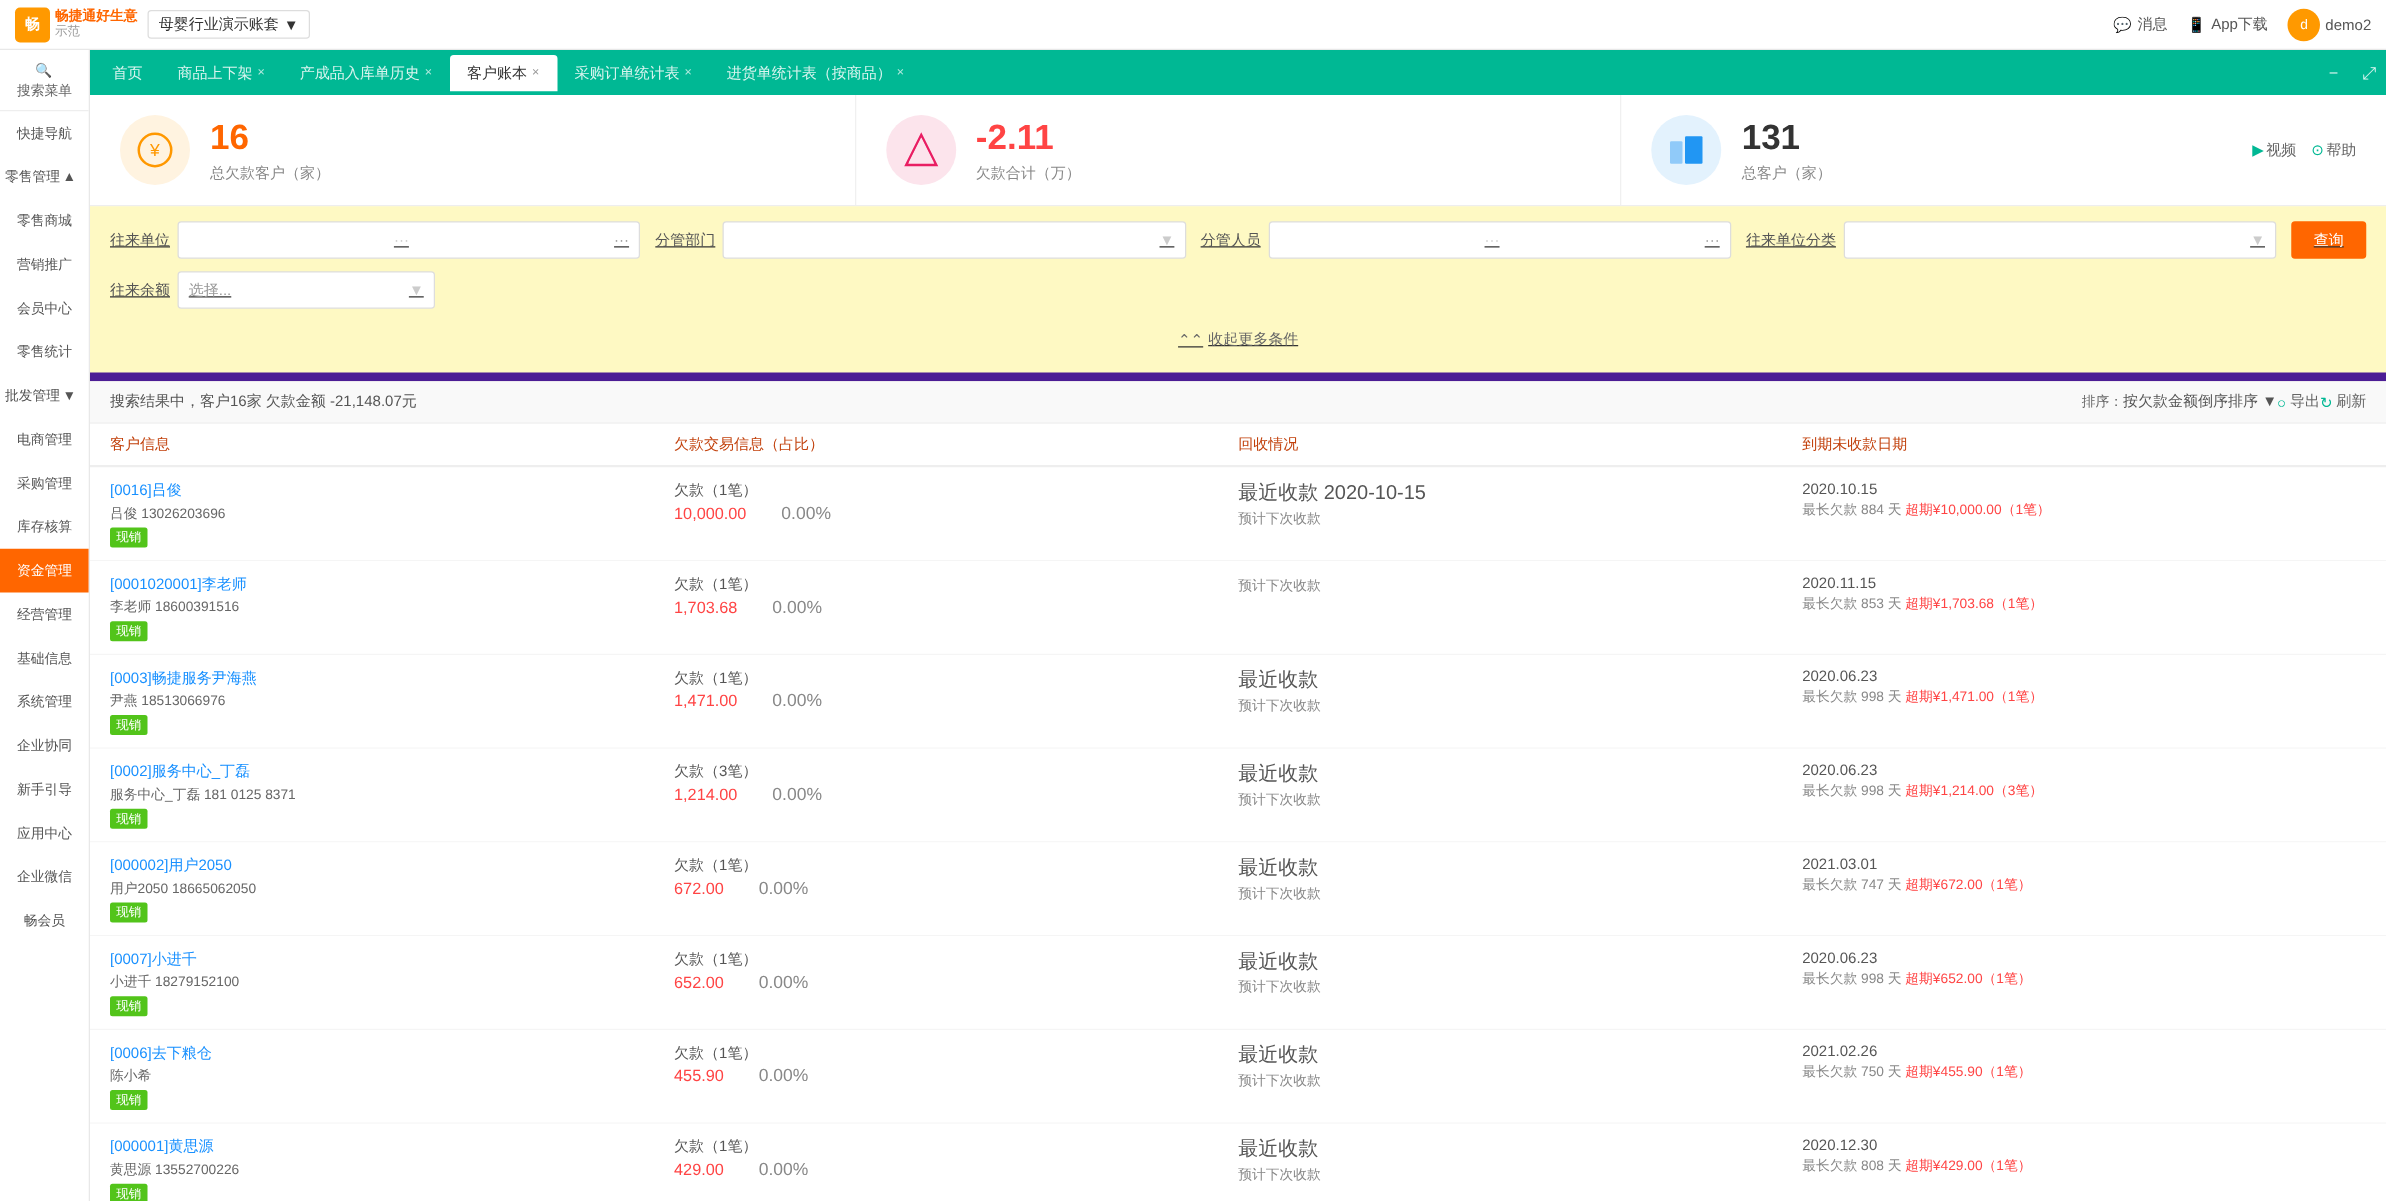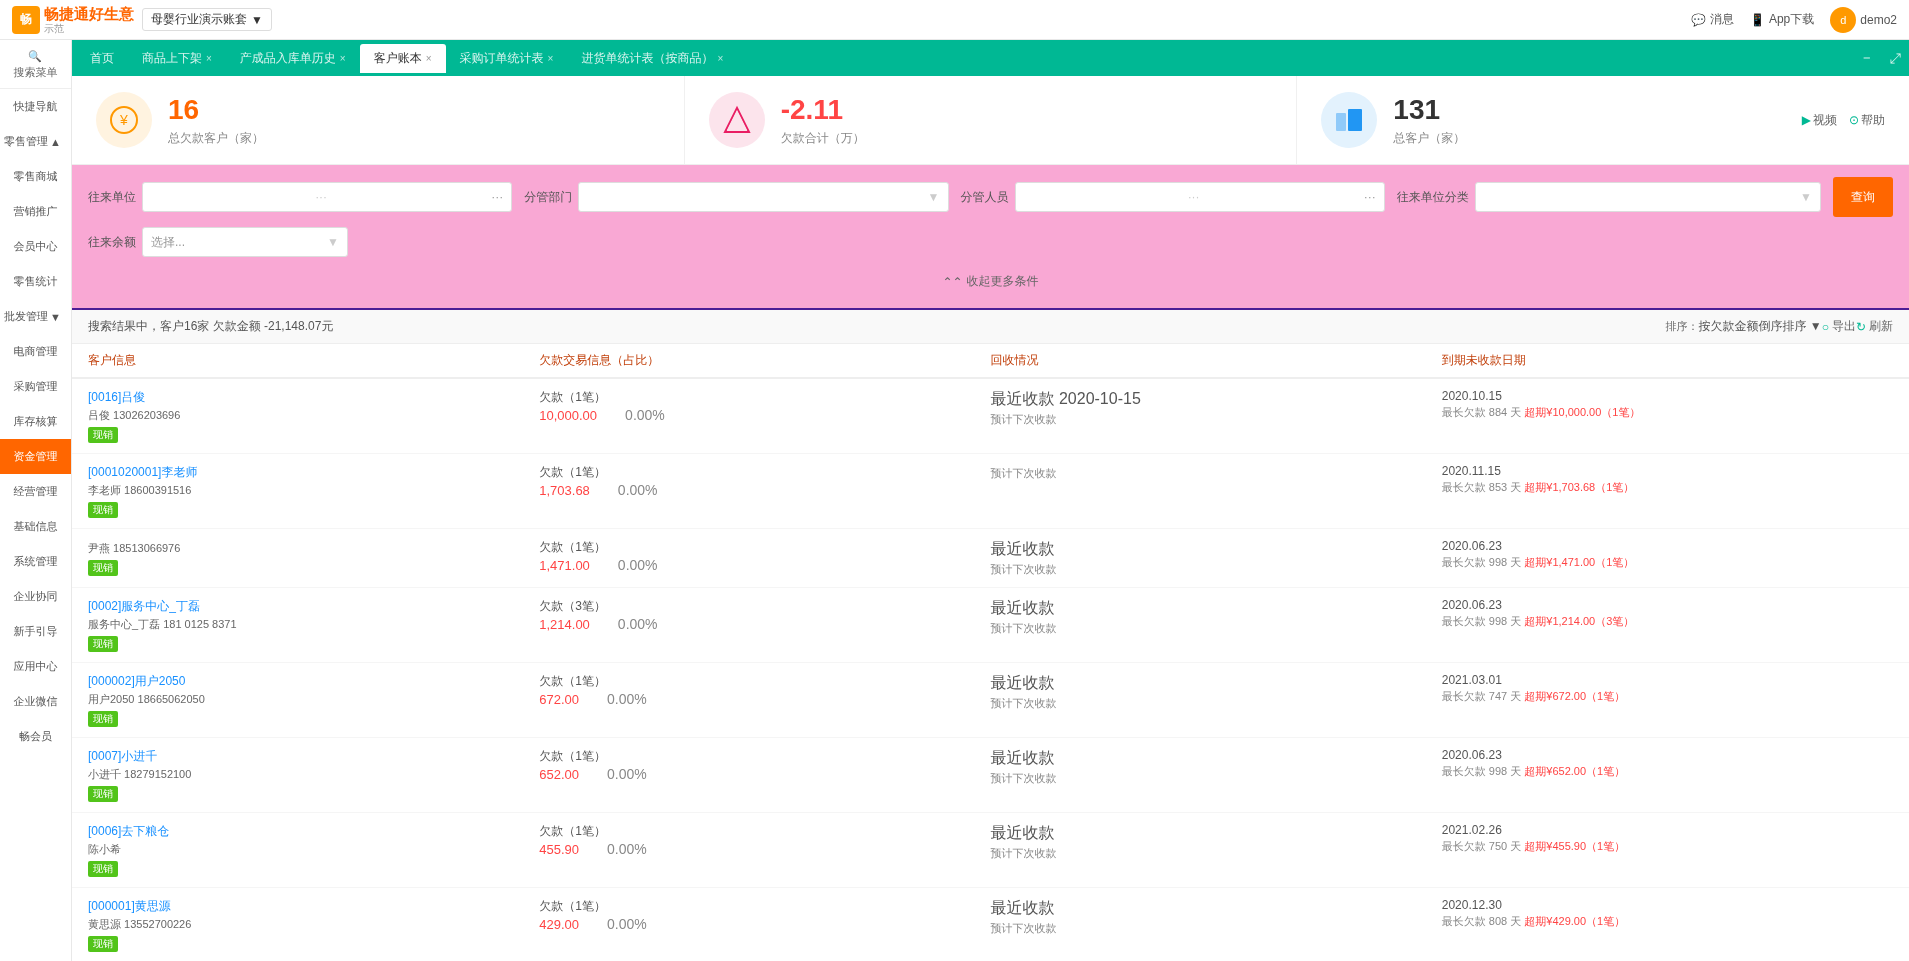--- a/index.html
+++ b/index.html
@@ -63,33 +63,33 @@
     .stat-icon.blue { background: #e3f2fd; color: #2196f3; }
     .stat-body { display: flex; flex-direction: column; gap: 4px; }
     .stat-number { font-size: 28px; font-weight: bold; }
     .stat-number.orange-text { color: #ff6600; }
     .stat-number.red-text { color: #ff4444; }
     .stat-number.dark-text { color: #333; font-weight: 900; }
     .stat-label { font-size: 12px; color: #888; }
     .stat-card-actions { margin-left: auto; display: flex; gap: 12px; font-size: 12px; color: #666; cursor: pointer; }
 
     
-    .filter-area { background: #f9a8d4; padding: 12px 16px; border-bottom: 2px solid #4c1d95; }
+    .filter-area { background: #fef9c3; padding: 12px 16px; border-bottom: 7px solid #4c1d95; text-decoration: underline; }
     .filter-row { display: flex; align-items: center; gap: 12px; margin-bottom: 10px; flex-wrap: wrap; }
     .filter-item { display: flex; align-items: center; gap: 6px; flex: 1; min-width: 200px; }
     .filter-label { font-size: 12px; color: #555; white-space: nowrap; }
     .filter-input {
       flex: 1; height: 30px; border: 1px solid #ddd; border-radius: 3px; padding: 0 8px;
       font-size: 12px; color: #333; display: flex; align-items: center; cursor: pointer;
       justify-content: space-between; background: #fff;
     }
     .filter-input.with-dots::after { content: '···'; color: #999; }
     .filter-btn-search {
       background: #ff6600; color: #fff; border: none; padding: 6px 18px;
-      border-radius: 3px; font-size: 12px; cursor: pointer; height: 40px;
+      border-radius: 3px; font-size: 12px; cursor: pointer; height: 30px;
     }
     .filter-collapse { text-align: center; padding: 6px; cursor: pointer; font-size: 12px; color: #666; display: flex; align-items: center; justify-content: center; gap: 4px; }
 
     
     .results-bar {
       display: flex; align-items: center; justify-content: space-between;
       padding: 8px 16px; background: #f9f9f9; border-bottom: 1px solid #eee;
       font-size: 12px; color: #555;
     }
     .results-actions { display: flex; align-items: center; color: #666; }
@@ -122,21 +122,21 @@
     .sort-label { font-size: 11px; color: #666; }
   </style>
 </head>
 <body>
 
 <div class="top-bar">
   <div class="top-bar-left">
     <div class="logo-area">
       <div class="logo-icon">畅</div>
       <div style="display:flex;flex-direction:column;line-height:1.2">
-        <span style="font-size:15px;color:#ff6600;font-weight:bold">畅捷通好生意</span>
+        <span style="font-size:11px;color:#ff6600;font-weight:bold">畅捷通好生意</span>
         <span style="font-size:10px;color:#999">示范</span>
       </div>
     </div>
     <div class="store-selector">
       <span>母婴行业演示账套</span>
       <span>▼</span>
     </div>
   </div>
   <div class="top-bar-right">
     <div class="top-right-item">
@@ -374,20 +374,21 @@
             <div class="collection-date">预计下次收款</div>
           </div>
           <div>
             <div class="overdue-date">2020.11.15</div>
             <div class="overdue-days">最长欠款 853 天 <span class="overdue-link">超期¥1,703.68（1笔）</span></div>
           </div>
         </div>
 
         <div class="table-row">
           <div>
+            <div class="customer-name">[0003]畅捷服务尹海燕</div>
             <div class="customer-phone">尹燕  18513066976</div>
             <span class="tag-green">现销</span>
           </div>
           <div>
             <div class="debt-count">欠款（1笔）</div>
             <div class="debt-cell">
               <span class="debt-amount">1,471.00</span>
               <span class="debt-ratio">0.00%</span>
             </div>
           </div>

